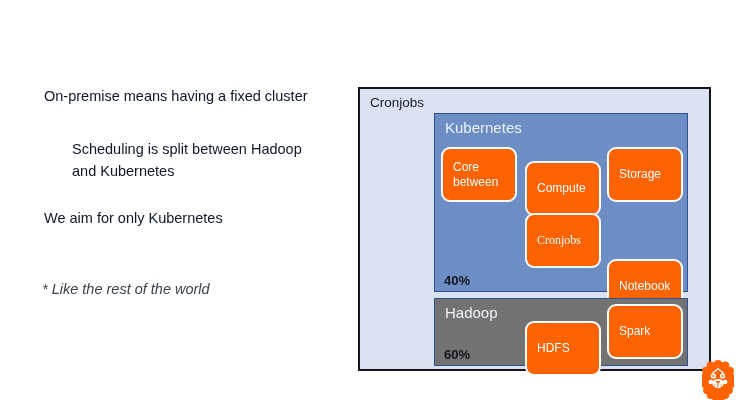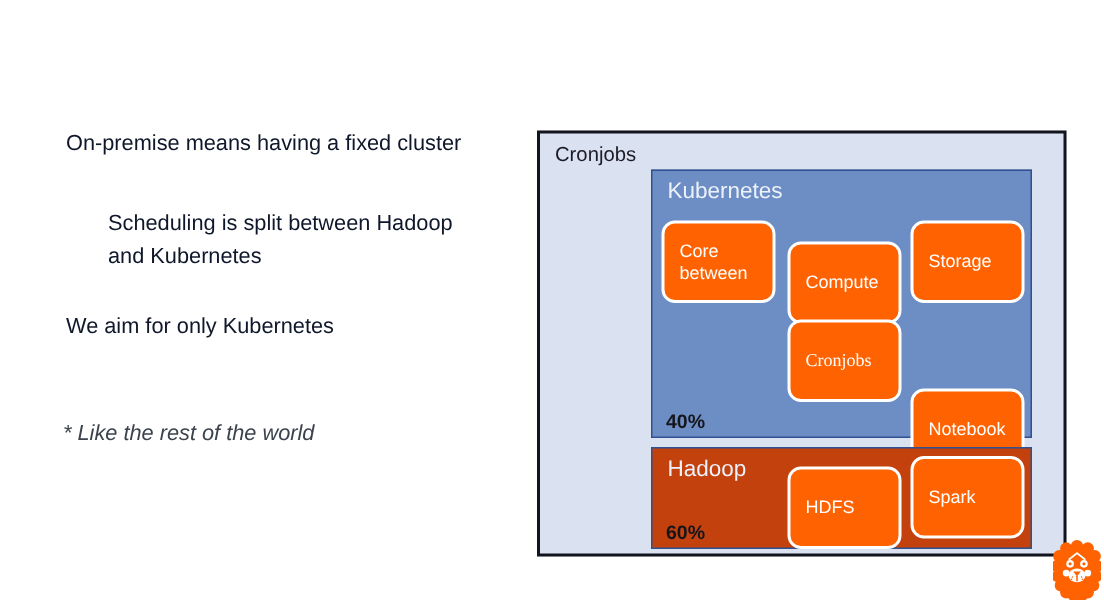--- a/index.html
+++ b/index.html
@@ -21,35 +21,35 @@
   .p3{top:207px;}
   .footnote{position:absolute;left:42px;top:281px;color:#3c434d;font-size:14.5px;font-style:italic;white-space:nowrap;}
   
   .clusters-box{
     position:absolute;left:358px;top:87px;width:353px;height:284px;
     background:#DAE1F1;border:2px solid #14141e;box-sizing:border-box;
   }
   .clusters-label{position:absolute;left:10px;top:6px;font-size:13.5px;color:#1c1c26;}
   .cluster{position:absolute;left:74px;box-sizing:border-box;border:1px solid #31508F;}
   .k8s-box{top:24px;width:254px;height:179px;background:#6D8DC5;}
-  .hadoop-box{top:209px;width:254px;height:68px;background:#c2410c;}
+  .hadoop-box{top:209px;width:254px;height:68px;background:#737373;}
   .cluster-label{position:absolute;left:10px;top:5px;font-size:15px;color:#EDF2FA;}
   .share-label{position:absolute;left:9px;bottom:3px;font-size:13px;font-weight:600;color:#15151c;}
   .tile{
     position:absolute;width:76px;height:55px;box-sizing:border-box;
     background:#FF6200;border:2px solid #ffffff;border-radius:9px;
     color:#ffffff;font-size:12px;line-height:1.2;
     display:flex;align-items:center;padding-left:10px;padding-right:4px;
   }
   .t-core{left:6px;top:33px;}
   .t-compute{left:90px;top:47px;}
   .t-storage{left:172px;top:33px;text-align:right;}
   .t-cron{left:90px;top:99px;font-family:Liberation Serif, serif;}
   .t-note{left:172px;top:99px;margin-top:46px;}
-  .t-hdfs{left:90px;top:12px;}
+  .t-hdfs{left:90px;top:22px;}
   .t-spark{left:172px;top:5px;}
   
   .lion{position:absolute;right:2px;bottom:0;width:32px;height:41px;}
 </style>
 </head>
 <body>
 
 <div id="slide">
 
 

